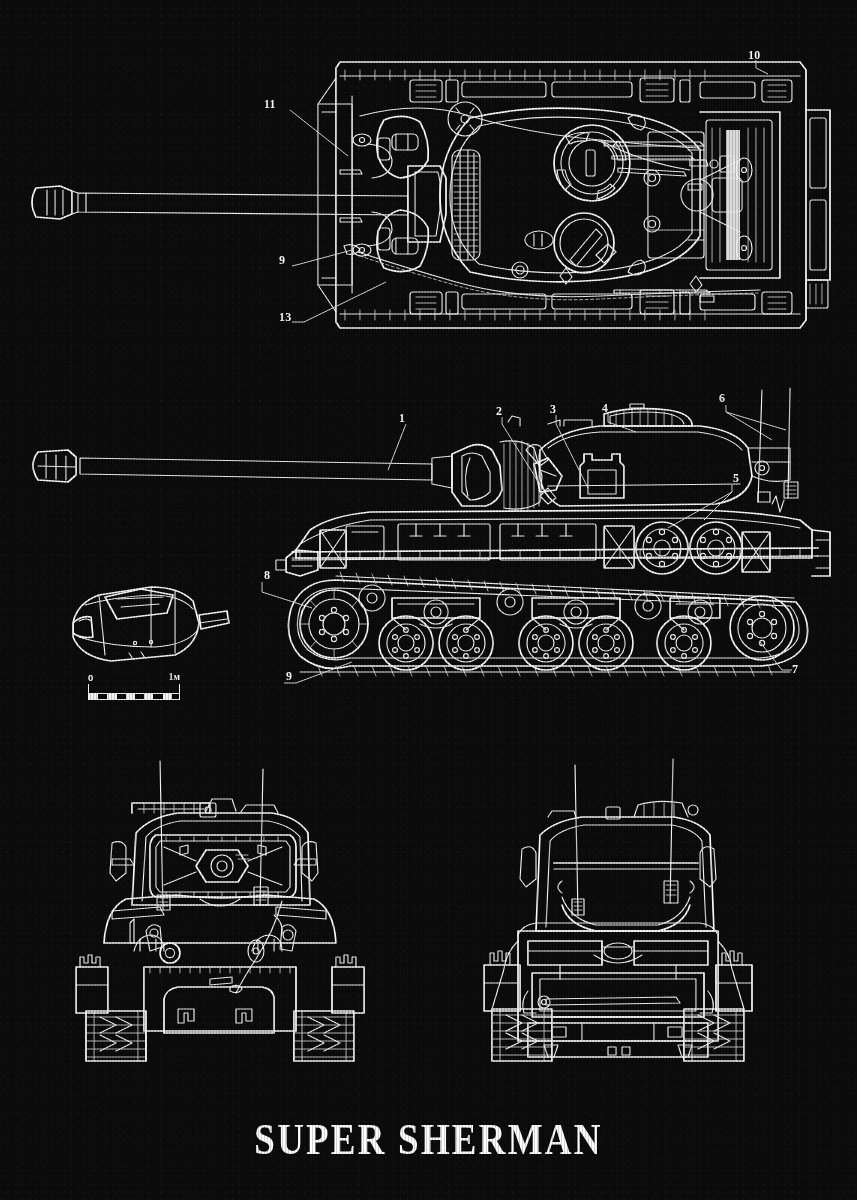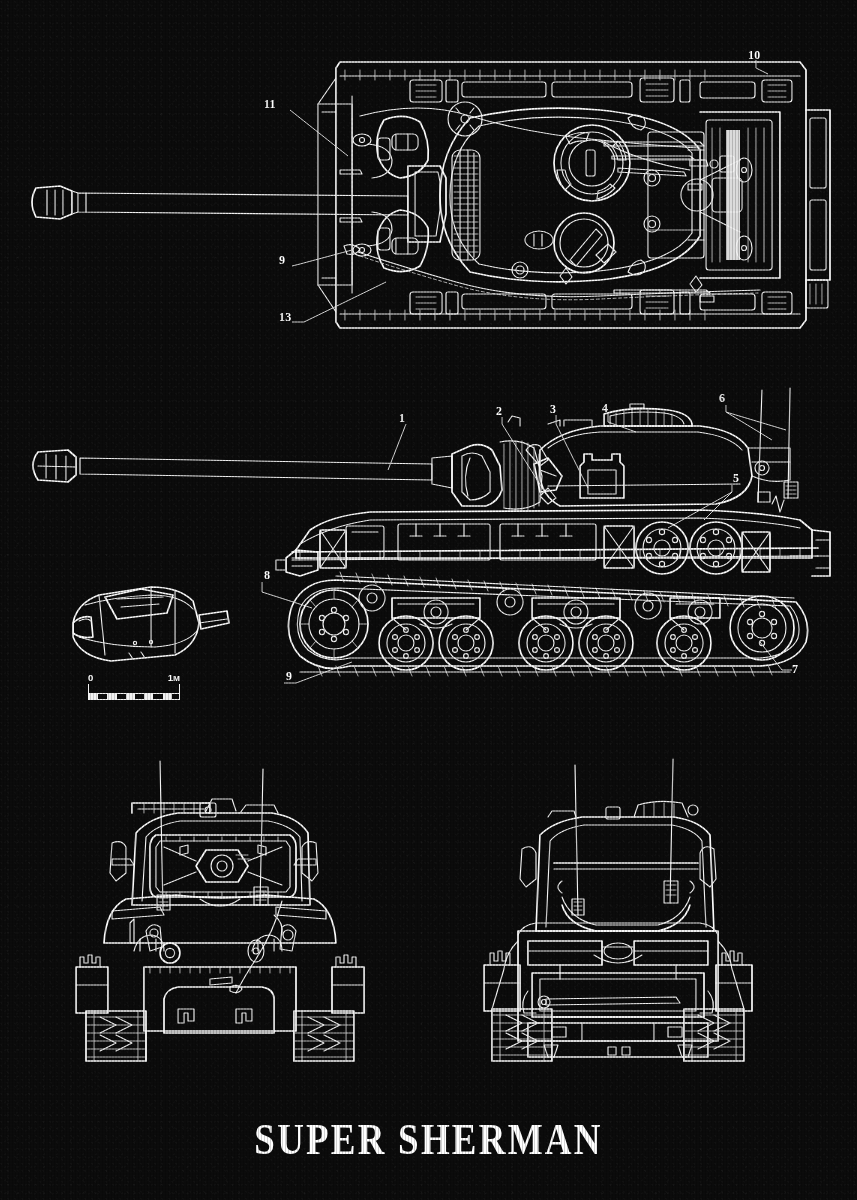--- a/index.html
+++ b/index.html
@@ -725,21 +725,21 @@
   <div class="callout" style="left:264px;top:569px;">8</div>
   <div class="callout" style="left:286px;top:670px;">9</div>
   <div class="callout" style="left:748px;top:49px;">10</div>
   <div class="callout" style="left:264px;top:98px;">11</div>
   <div class="callout" style="left:279px;top:254px;">9</div>
   <div class="callout" style="left:279px;top:311px;">13</div>
 
   <div id="scalebar">
     <div class="sblabels">
       <span style="left:0px;">0</span>
-      <span style="right:0px;">1м</span>
+      <span style="right:0px;font-family:Liberation Serif, serif;">1м</span>
     </div>
     <div class="sbends">
       <i style="left:0;"></i>
         <i style="right:0;"></i>
     </div>
     <div class="sbtrack"></div>
   </div>
 
   <div id="title">SUPER SHERMAN</div>
 

